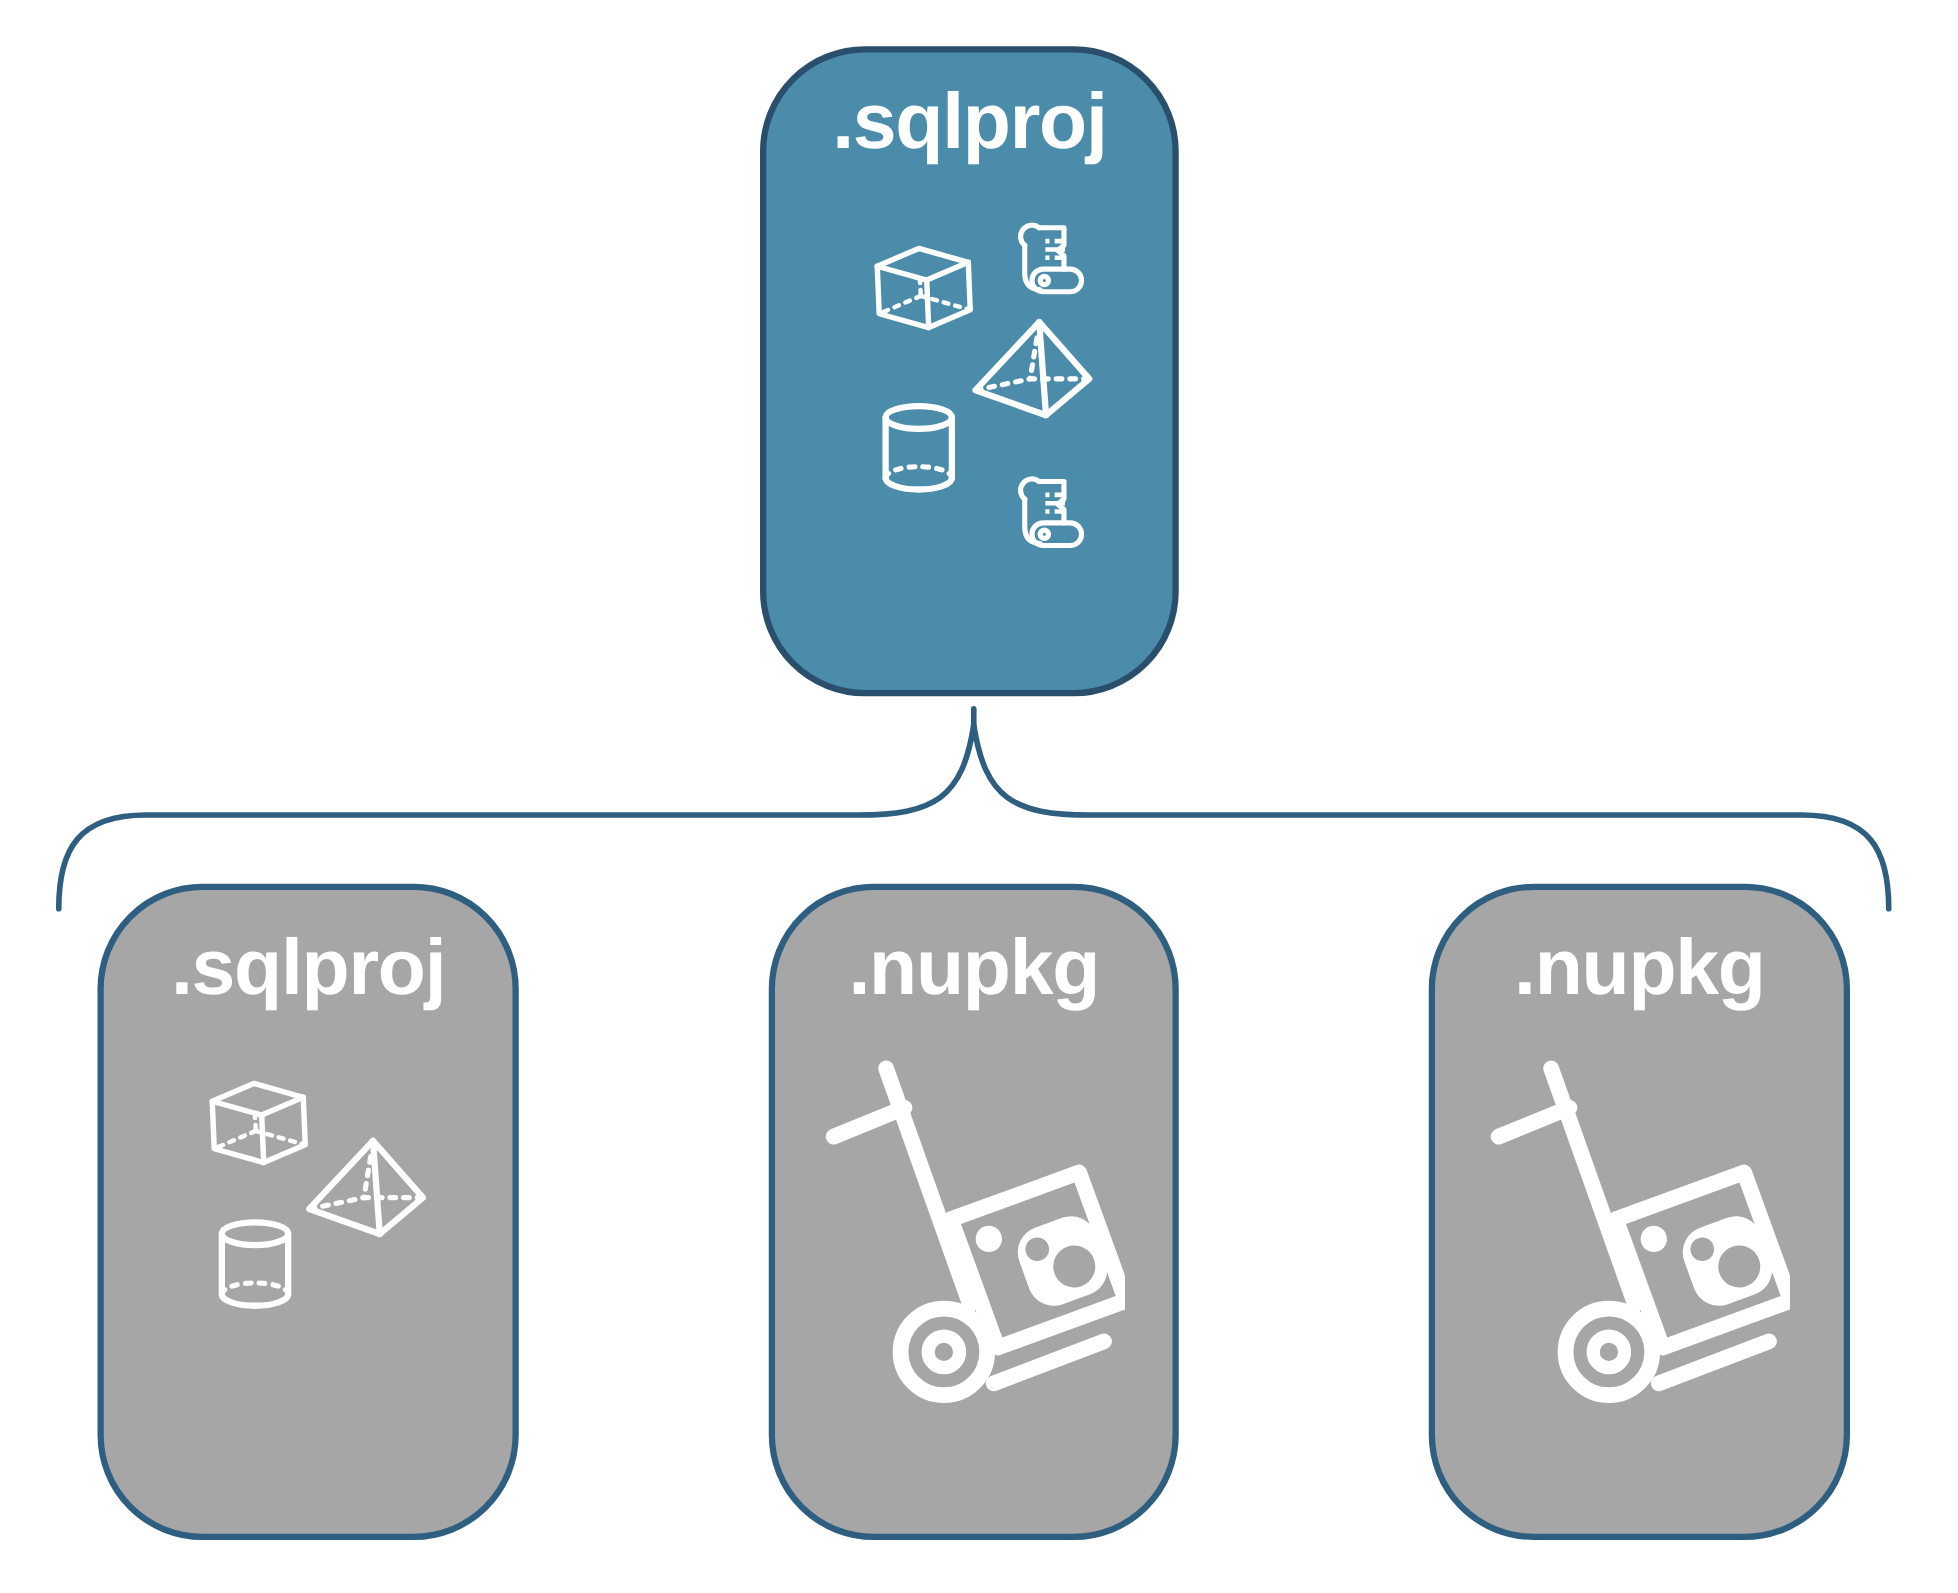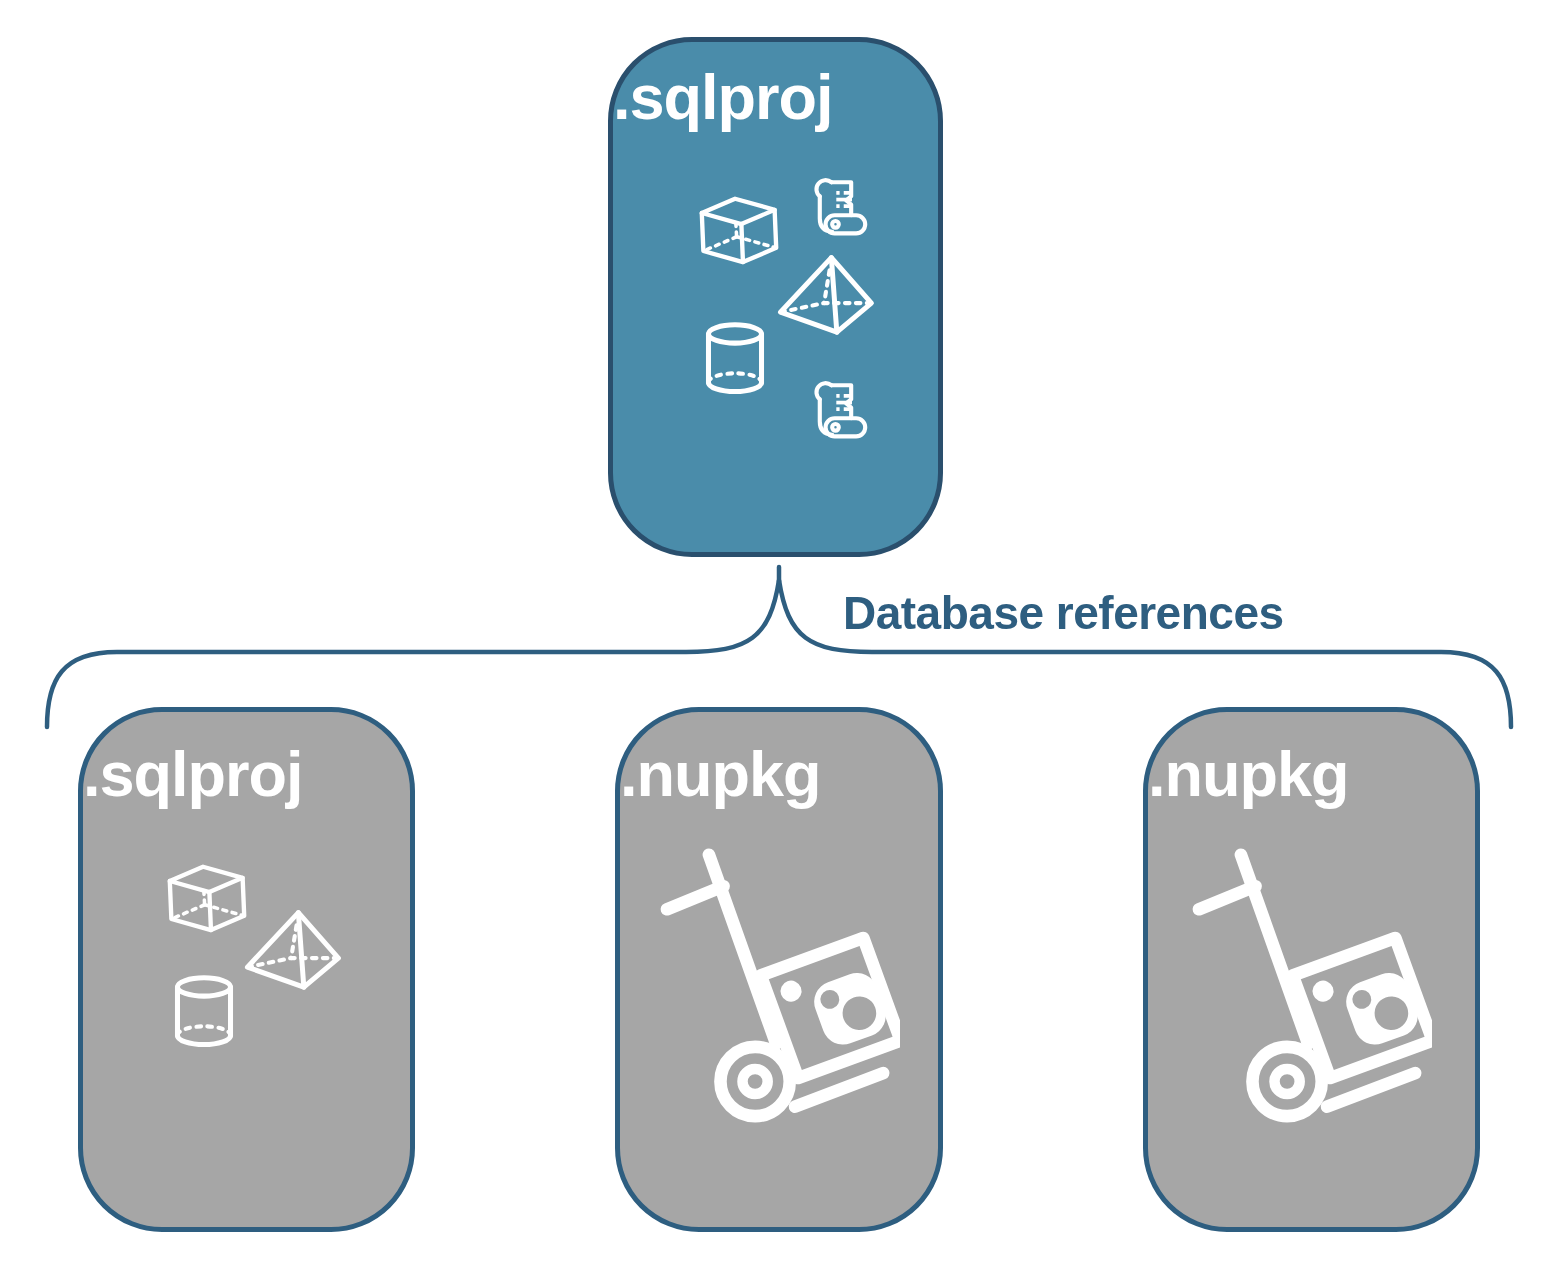--- a/index.html
+++ b/index.html
@@ -5,21 +5,21 @@
   html,body{margin:0;padding:0;background:#fff;}
   .canvas{
     position:relative;width:1566px;height:1274px;overflow:hidden;
     background:var(--canvas_bg,#fff);
     font-family:"Liberation Sans",sans-serif;
   }
   .node{
     position:absolute;border-radius:84px;box-sizing:border-box;
     border:5px solid var(--gray_border,#2e5e80);
     background:var(--gray_fill,#a6a6a6);
-    text-align:left;
+    text-align:center;
   }
   .node.blue{
     background:var(--accent_blue,#4a8caa);
     border-color:var(--accent_blue_border,#2a4f6d);
   }
   .node-title{
     color:var(--icon_white,#fff);font-weight:bold;font-size:63px;line-height:1;
     letter-spacing:-1px;
   }
   .node.blue .node-title{margin-top:24px;}
@@ -38,21 +38,20 @@
 <div class="canvas">
 
   <svg class="connector-svg" width="1566" height="1274" viewBox="0 0 1566 1274">
     <g fill="none" stroke="var(--line_blue,#2e5e80)" stroke-width="4.5" stroke-linecap="round">
       <path d="M779 567 V582"></path>
       <path d="M47 727 C47 679 63 652 117 652 L686 652 C748 652 770 638 779 580
                C788 638 810 652 872 652 L1441 652 C1495 652 1511 679 1511 727"></path>
     </g>
   </svg>
 
-  <div class="connector-label">Database references</div>
 
   <div class="node blue" style="left:608px;top:37px;width:335px;height:520px;">
     <div class="node-title">.sqlproj</div>
 
     <svg class="icon" style="left:182px;top:127px" width="76" height="76" viewBox="0 0 92 92">
       <g fill="none" stroke="var(--icon_white,#fff)" stroke-width="5" stroke-linecap="round" stroke-linejoin="round">
         <path d="M44 16 a11 11 0 1 0 -14 17"></path>
         <path d="M30 33 V60 q0 15 15 16"></path>
         <path d="M44 16 h24 v17 l-6 5 l6 5 v13"></path>
         <path d="M48 56 h26 a11 11 0 0 1 0 22 h-26 a11 11 0 0 1 0 -22 z"></path>

